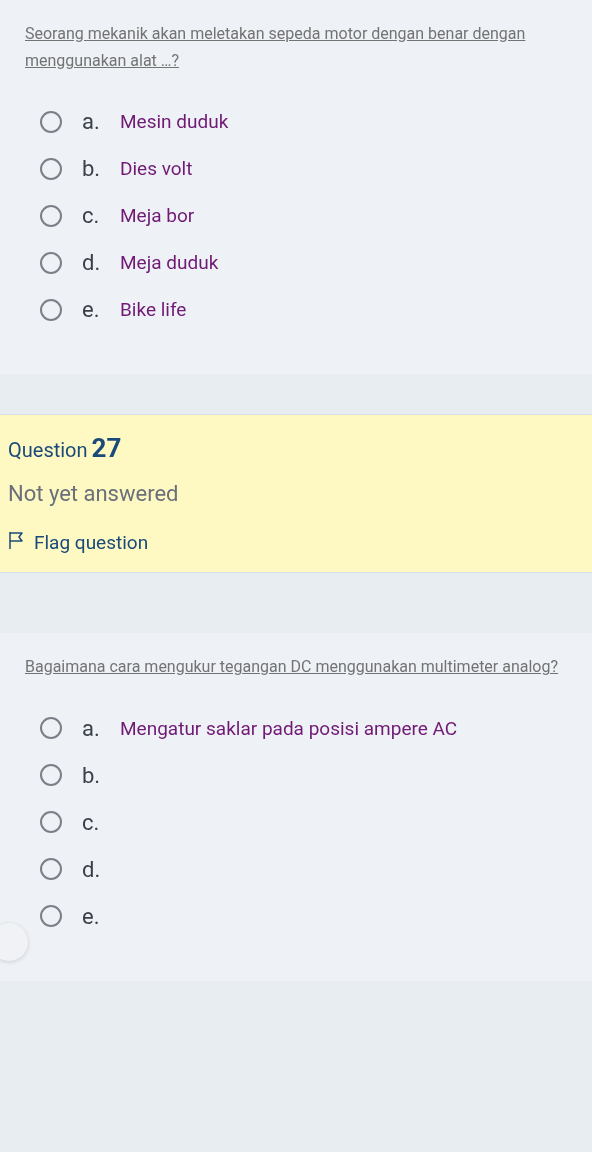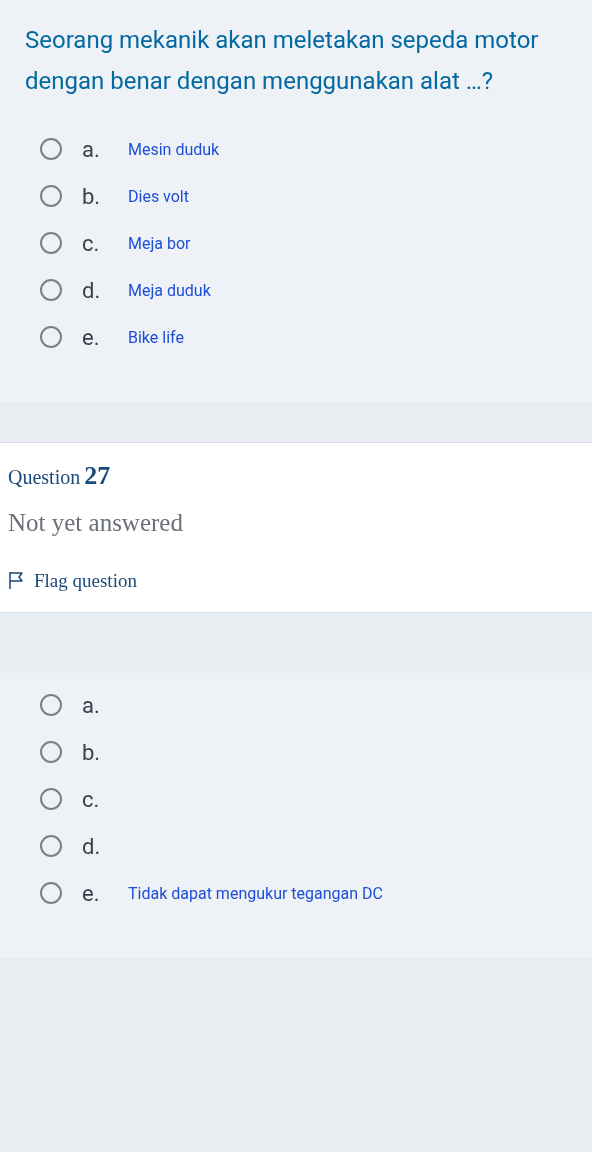--- a/index.html
+++ b/index.html
@@ -11,24 +11,25 @@
     font-family: -apple-system, BlinkMacSystemFont, "Segoe UI", Roboto, Arial, sans-serif;
     background: #e8edf2;
     width: 592px;
     color: #3a3f4a;
   }
   .question-block {
     background: #eef2f6;
     padding: 20px 25px 30px 25px;
   }
   .q-text {
-    font-size: 24px;
+    font-size: 16px;
     line-height: 1.7;
-    color: #0369a1;
+    color: #737373;
     margin-bottom: 35px;
+    text-decoration: underline;
   }
   .options {
     padding-left: 15px;
   }
   .option {
     display: flex;
     align-items: center;
     margin-bottom: 22px;
     cursor: pointer;
   }
@@ -40,54 +41,54 @@
     flex-shrink: 0;
     margin-right: 20px;
   }
   .opt-letter {
     font-size: 22px;
     color: #3a3f4a;
     width: 30px;
     flex-shrink: 0;
   }
   .opt-text {
-    font-size: 16px;
-    color: #1d4ed8;
-    margin-left: 16px;
+    font-size: 19px;
+    color: #701a75;
+    margin-left: 8px;
   }
   .separator {
     height: 40px;
     background: #e8edf2;
   }
   .question-header {
-    background: #ffffff;
+    background: #fef9c3;
     border-top: 1px solid #d8dee6;
     border-bottom: 1px solid #d8dee6;
     padding: 18px 21px 18px 8px;
-    font-family: Liberation Serif, serif;
   }
   .q-num-row {
     margin-bottom: 18px;
   }
   .q-label {
     font-size: 20px;
     color: #1a4a7a;
   }
   .q-num {
     font-size: 26px;
     font-weight: 700;
     color: #1a4a7a;
   }
   .status {
-    font-size: 25px;
+    font-size: 22px;
     color: #6a6f7a;
-    margin-bottom: 33px;
+    margin-bottom: 24px;
   }
   .flag-row {
     display: flex;
+    align-items: center;
     cursor: pointer;
   }
   .flag-icon {
     margin-right: 8px;
   }
   .flag-text {
     font-size: 19px;
     color: #1a4a7a;
   }
   .gap {
@@ -156,37 +157,38 @@
         <path d="M2 2 L2 19 M2 3 L14 3 L11 7 L14 11 L2 11" fill="none" stroke="#1a4a7a" stroke-width="1.5" stroke-linejoin="round"></path>
       </svg>
     </span>
     <span class="flag-text">Flag question</span>
   </div>
 </div>
 
 <div class="gap"></div>
 
 <div class="question-block q2-wrap">
+  <div class="q-text">Bagaimana cara mengukur tegangan DC menggunakan multimeter analog?</div>
   <div class="options">
     <div class="option">
       <div class="radio"></div>
       <div class="opt-letter">a.</div>
+      <div class="opt-text">Mengatur saklar pada posisi ampere AC</div>
     </div>
     <div class="option">
       <div class="radio"></div>
       <div class="opt-letter">b.</div>
     </div>
     <div class="option">
       <div class="radio"></div>
       <div class="opt-letter">c.</div>
     </div>
     <div class="option">
       <div class="radio"></div>
       <div class="opt-letter">d.</div>
     </div>
     <div class="option">
       <div class="radio"></div>
       <div class="opt-letter">e.</div>
-      <div class="opt-text">Tidak dapat mengukur tegangan DC</div>
     </div>
   </div>
   <div class="float-indicator" style="top:290px"></div>
 </div>
 
 </body></html>

